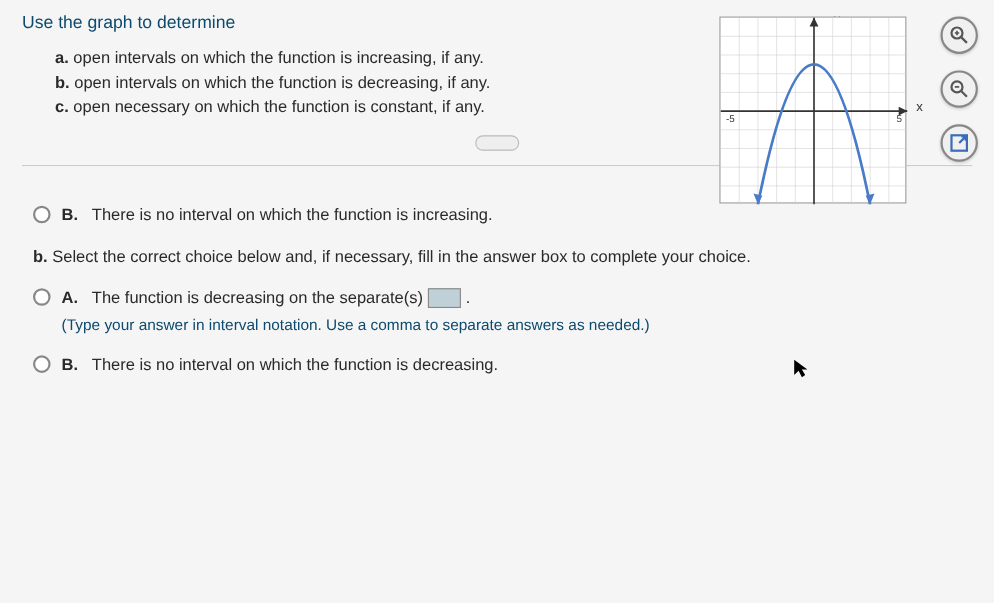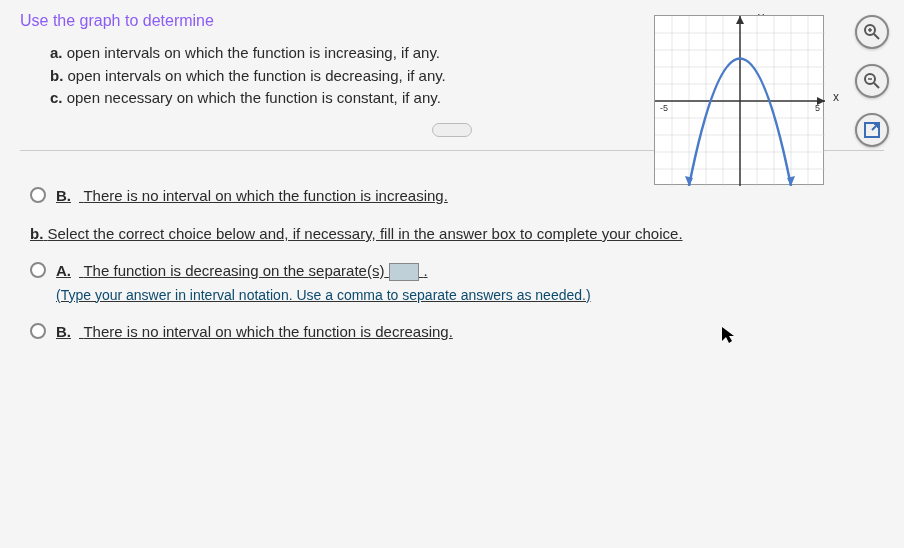--- a/index.html
+++ b/index.html
@@ -11,21 +11,21 @@
       color: #333;
       position: relative;
       overflow: hidden;
     }
     .content {
       padding: 12px 20px;
       filter: blur(0.5px);
     }
     .question-title {
       font-size: 16px;
-      color: #8b5cf6;
+      color: #0c4a6e;
       margin-bottom: 12px;
     }
     .question-parts {
       padding-left: 30px;
       margin-bottom: 7px;
     }
     .part-line {
       font-size: 15px;
       color: #2a2a2a;
       line-height: 1.5;
@@ -81,21 +81,20 @@
       transform: translateX(-50%);
       top: -8px;
       width: 40px;
       height: 14px;
       border: 1px solid #bbb;
       border-radius: 7px;
       background: #eee;
     }
     .answer-section {
       padding: 0 10px;
-      text-decoration: underline;
     }
     .option-row {
       display: flex;
       align-items: flex-start;
       margin-bottom: 18px;
       gap: 10px;
     }
     .radio {
       width: 16px;
       height: 16px;

